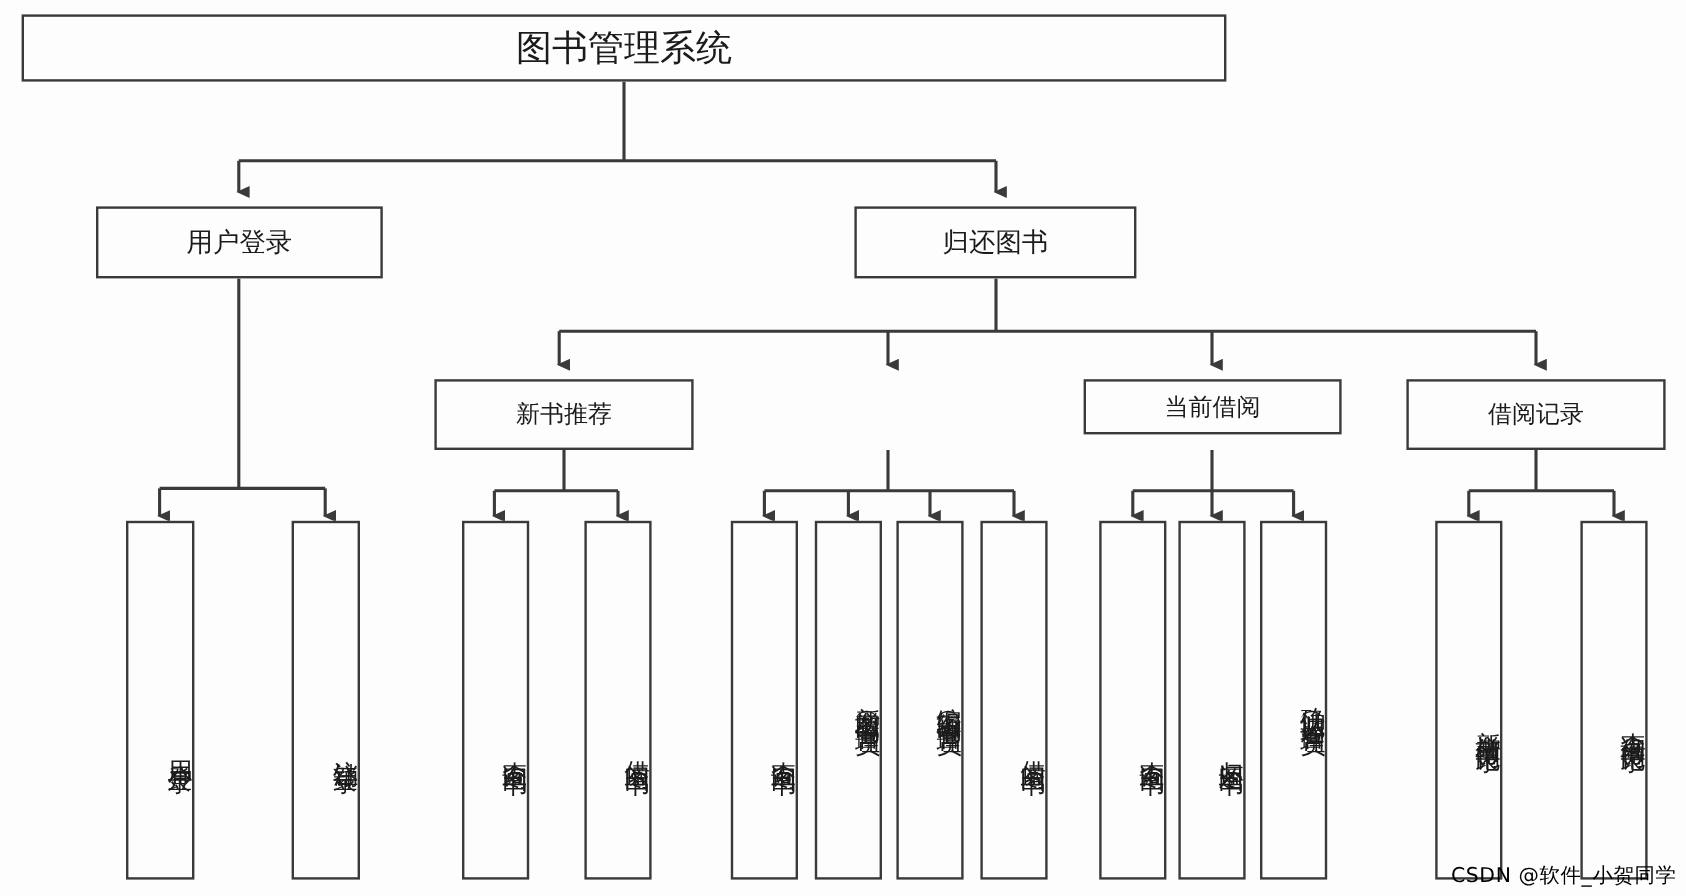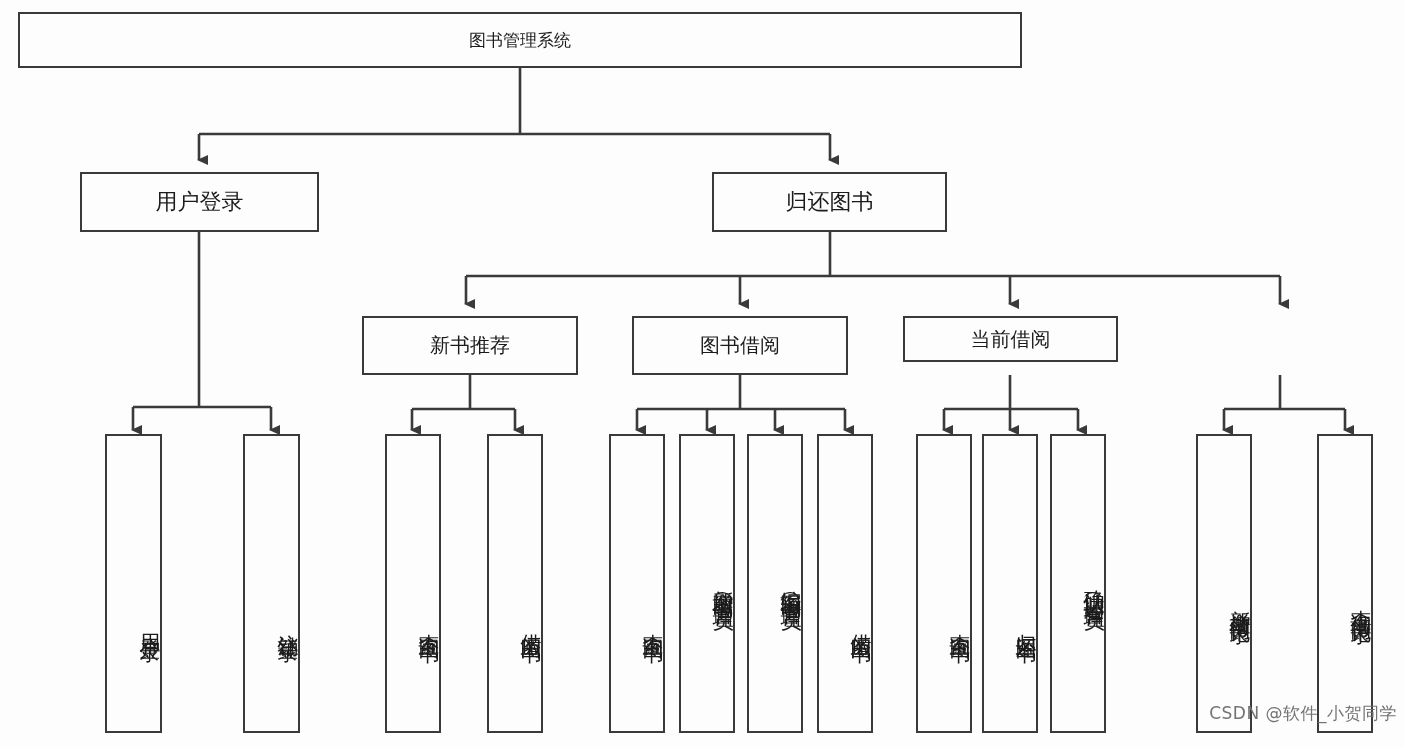--- a/index.html
+++ b/index.html
@@ -26,21 +26,21 @@
     position: absolute;
     box-sizing: border-box;
     border: 2.5px solid #3a3a3a;
     background: #fdfdfd;
     display: flex;
     align-items: center;
     justify-content: center;
     color: #1b1b1b;
   }
   .node.root {
-    font-size: 17px;
+    font-size: 30px;
   }
   .node.level2 {
     font-size: 22px;
   }
   .node.level3 {
     font-size: 20px;
   }
   .node.leaf {
     writing-mode: vertical-rl;
     text-orientation: upright;
@@ -56,23 +56,23 @@
     padding-top: 4px;
   }
   .leaf-text {
     writing-mode: vertical-rl;
     text-orientation: upright;
     white-space: nowrap;
   }
   .watermark {
     position: absolute;
     right: 8px;
-    bottom: 22px;
+    bottom: 6px;
     font-size: 17px;
-    color: #737373;
+    color: #000000;
     letter-spacing: 0.5px;
     white-space: nowrap;
     font-family: "DejaVu Sans", "Liberation Sans", sans-serif;
   }
 </style>
 </head>
 <body>
 
 <div id="canvas">
 
@@ -133,25 +133,25 @@
   <div class="node level2" style="left:80px; top:172px; width:239px; height:60px;">
     <span>用户登录</span>
   </div>
   <div class="node level2" style="left:712px; top:172px; width:235px; height:60px;">
     <span>归还图书</span>
   </div>
 
   <div class="node level3" style="left:362px; top:316px; width:216px; height:59px;font-family:Liberation Mono, monospace;">
     <span>新书推荐</span>
   </div>
-  <div class="node level3" style="left:632px; top:316px; width:216px; height:59px;">
-    <span>图书借阅</span>
-  </div>
   <div class="node level3" style="left:903px; top:316px; width:215px; height:46px;">
     <span>当前借阅</span>
+  </div>
+  <div class="node level3" style="left:1172px; top:316px; width:216px; height:59px;">
+    <span>借阅记录</span>
   </div>
 
   <div class="node leaf" style="left:105px; top:434px; width:57px; height:299px; padding-top:78px;">
     <span class="leaf-text">用户登录</span>
   </div>
   <div class="node leaf" style="left:243px; top:434px; width:57px; height:299px; padding-top:78px;">
     <span class="leaf-text">注销登录</span>
   </div>
 
   <div class="node leaf" style="left:385px; top:434px; width:56px; height:299px; padding-top:78px;">

